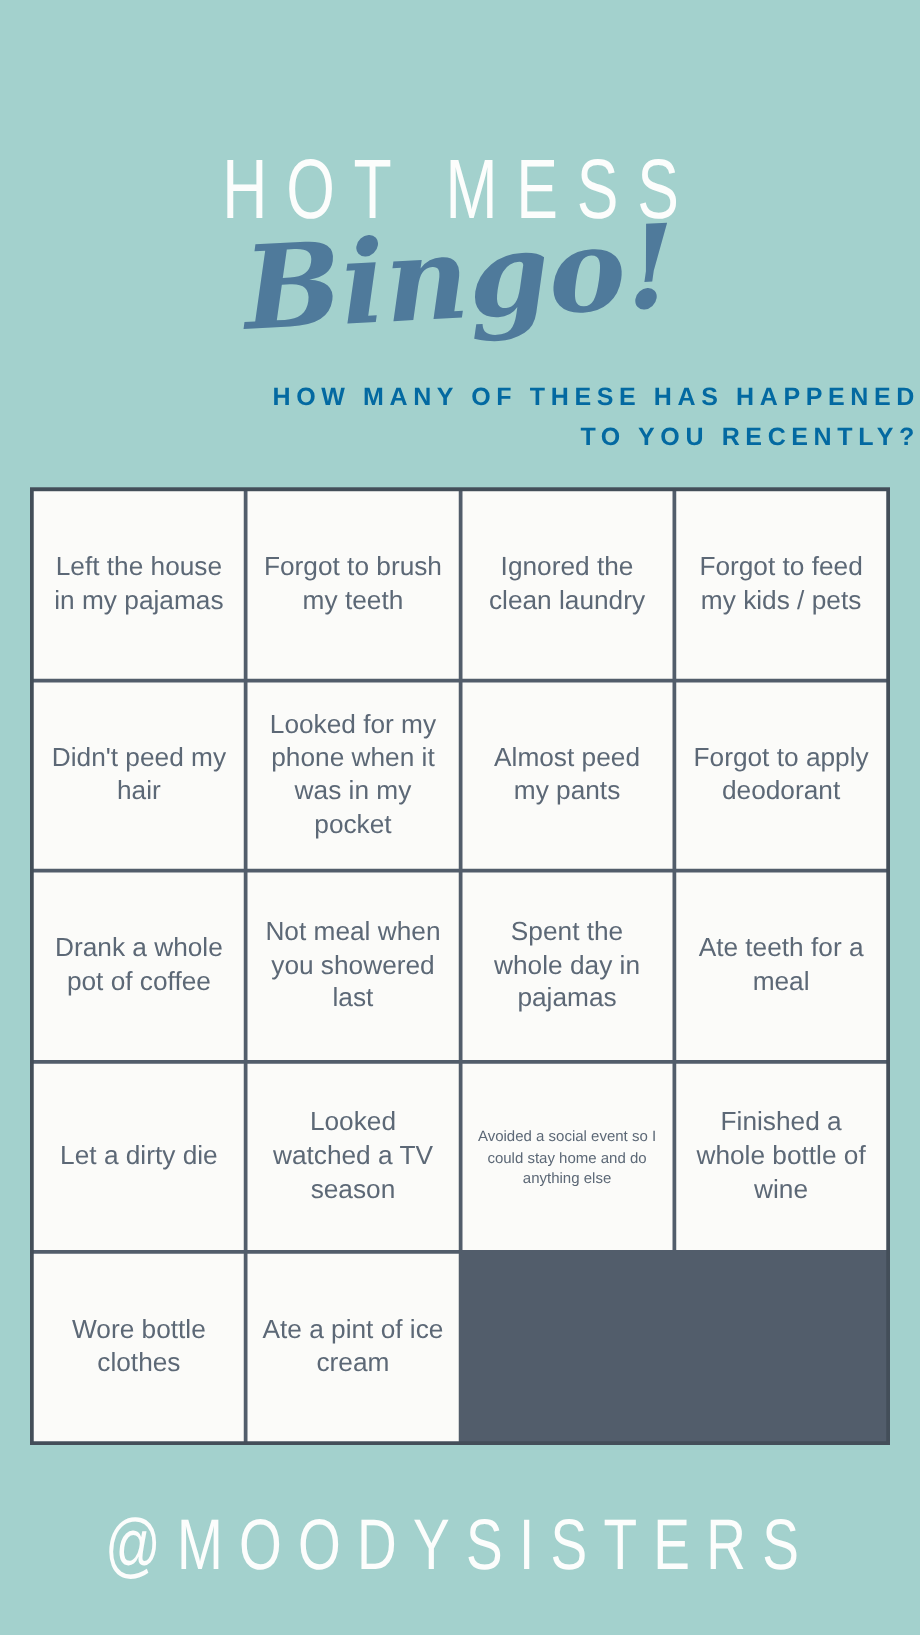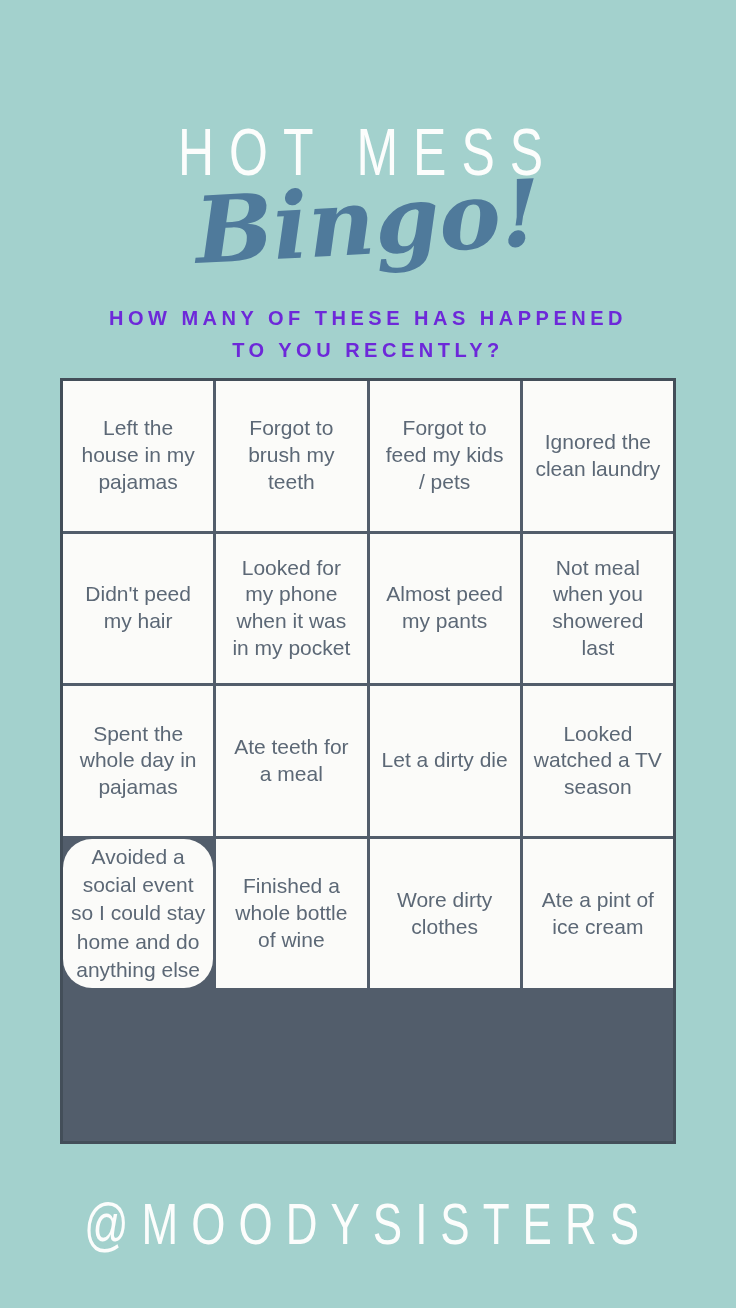--- a/index.html
+++ b/index.html
@@ -33,54 +33,54 @@
     font-weight: bold;
     font-size: 92px;
     line-height: 1;
     transform: rotate(-3deg);
     transform-origin: center;
   }
 
   
   .subtitle {
     margin-top: 34px;
-    text-align: center;
-    color: #6d28d9;
+    text-align: right;
+    color: #0369a1;
     font-size: 20px;
     font-weight: bold;
     letter-spacing: 4.5px;
     line-height: 1.6;
   }
 
   
   .grid {
     box-sizing: border-box;
-    margin: 12px auto 0 auto;
-    width: 616px;
+    margin: 24px auto 0 auto;
+    width: 688px;
     height: 766px;
     border: 3px solid #434e59;
     background: #525d6b;            
     display: grid;
     grid-template-columns: repeat(4, 1fr);
     grid-template-rows: repeat(5, 1fr);
     gap: 3px;
   }
   .cell {
     background: #fbfbf9;
     color: #5c6876;
     display: flex;
     align-items: center;
     justify-content: center;
     text-align: center;
     font-size: 21px;
     line-height: 1.28;
     padding: 4px 11px;
     box-sizing: border-box;
   }
-  .cell.small { font-size: 21px; line-height: 1.35; padding: 4px 8px; border-radius: 29px; }
+  .cell.small { font-size: 12px; line-height: 1.35; padding: 4px 8px; }
 
   
   .footer {
     margin-top: 52px;
     text-align: center;
     color: #fcfdfc;
     font-size: 44px;
     font-weight: 400;
     letter-spacing: 13px;
     line-height: 1;
@@ -97,31 +97,33 @@
   <div class="title-script">Bingo!</div>
 
   <div class="subtitle">
     <div>HOW MANY OF THESE HAS HAPPENED</div>
     <div>TO YOU RECENTLY?</div>
   </div>
 
   <div class="grid">
     <div class="cell">Left the house in my pajamas</div>
     <div class="cell">Forgot to brush my teeth</div>
+    <div class="cell">Ignored the clean laundry</div>
     <div class="cell">Forgot to feed my kids / pets</div>
-    <div class="cell">Ignored the clean laundry</div>
     <div class="cell">Didn't peed my hair</div>
     <div class="cell">Looked for my phone when it was in my pocket</div>
     <div class="cell">Almost peed my pants</div>
+    <div class="cell">Forgot to apply deodorant</div>
+    <div class="cell">Drank a whole pot of coffee</div>
     <div class="cell">Not meal when you showered last</div>
     <div class="cell">Spent the whole day in pajamas</div>
     <div class="cell">Ate teeth for a meal</div>
     <div class="cell">Let a dirty die</div>
     <div class="cell">Looked watched a TV season</div>
     <div class="cell small">Avoided a social event so I could stay home and do anything else</div>
     <div class="cell">Finished a whole bottle of wine</div>
-    <div class="cell">Wore dirty clothes</div>
+    <div class="cell">Wore bottle clothes</div>
     <div class="cell">Ate a pint of ice cream</div>
   </div>
 
   <div class="footer">@MOODYSISTERS</div>
 
 </div>
 
 </body></html>

